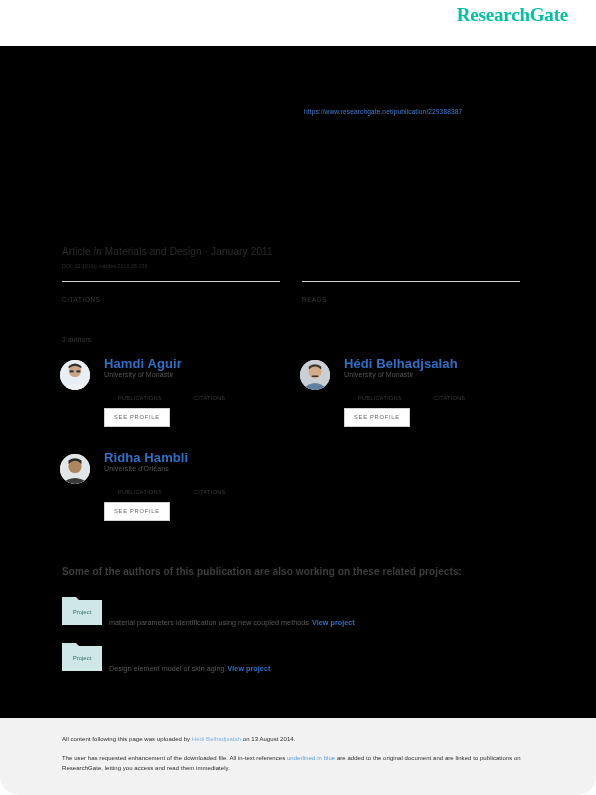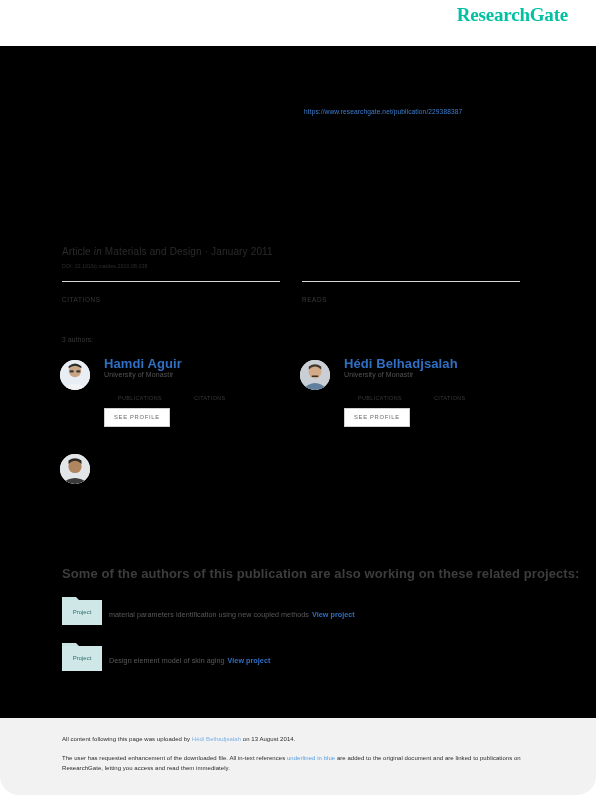--- a/index.html
+++ b/index.html
@@ -187,21 +187,21 @@
     font-size: 5.8px;
     color: #6b6b6b;
     letter-spacing: 0.7px;
     line-height: 7px;
   }
 
   
   .projects-head {
     position: absolute;
     left: 62px; top: 566px;
-    font-size: 13px;
+    font-size: 10px;
     font-weight: bold;
     color: #3d3d3d;
     letter-spacing: 0.1px;
     white-space: nowrap;
   }
   .project-row {
     position: absolute;
     left: 62px;
     width: 470px;
     height: 34px;
@@ -209,21 +209,21 @@
   #project-0 { top: 594px; }
   #project-1 { top: 640px; }
 
   .folder {
     position: absolute;
     left: 0; top: 0;
     width: 40px; height: 31px;
   }
   .project-text {
     position: absolute;
-    left: 47px; top: 16px;
+    left: 47px; top: 24px;
     font-size: 7.2px;
     color: #5a5a5a;
     letter-spacing: 0.05px;
     white-space: nowrap;
   }
   .project-text .view {
     color: #2f6fc4;
     font-weight: bold;
     margin-left: 3px;
   }
@@ -345,20 +345,35 @@
 
   <div class="author" id="author-2">
     <div class="avatar">
       <svg width="30" height="30" viewBox="0 0 30 30" aria-hidden="true">
         <rect width="30" height="30" fill="#e3e6e8"></rect>
         <path d="M1 30 Q15 18 29 30 Z" fill="#3b3a38"></path>
         <circle cx="15" cy="12.5" r="6.6" fill="#b0865f"></circle>
         <path d="M8.5 10 q6.5 -6.5 13 0 l0 -3.4 q-6.5 -4.6 -13 0 Z" fill="#2e2a26"></path>
       </svg>
     </div>
+    <div class="author-body">
+      <div class="author-name">Ridha Hambli</div>
+      <div class="author-affil">Université d'Orléans</div>
+      <div class="author-stats">
+        <div class="astat">
+          <div class="num"></div>
+          <div class="lbl">PUBLICATIONS</div>
+        </div>
+        <div class="astat">
+          <div class="num"></div>
+          <div class="lbl">CITATIONS</div>
+        </div>
+      </div>
+      <div class="see-profile">SEE PROFILE</div>
+    </div>
   </div>
 
   <div class="projects-head">Some of the authors of this publication are also working on these related projects:</div>
 
   <div class="project-row" id="project-0">
     <div class="folder">
       <svg width="40" height="31" viewBox="0 0 40 31" aria-hidden="true">
         <path d="M0 3 h14 l3 3 h23 v25 h-40 Z" fill="#c9e3e3"></path>
         <rect x="0" y="6" width="40" height="25" fill="#cfe7e6"></rect>
         <text x="20" y="20" font-family="Liberation Sans, sans-serif" font-size="6" fill="#2f6f6f" text-anchor="middle">Project</text>

